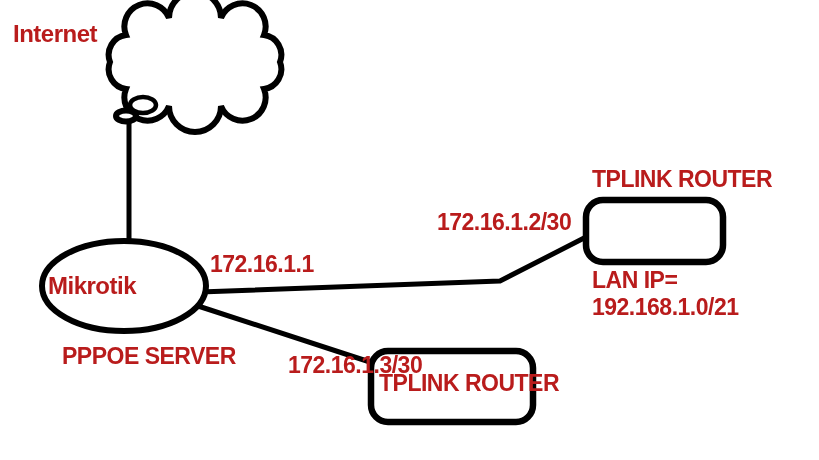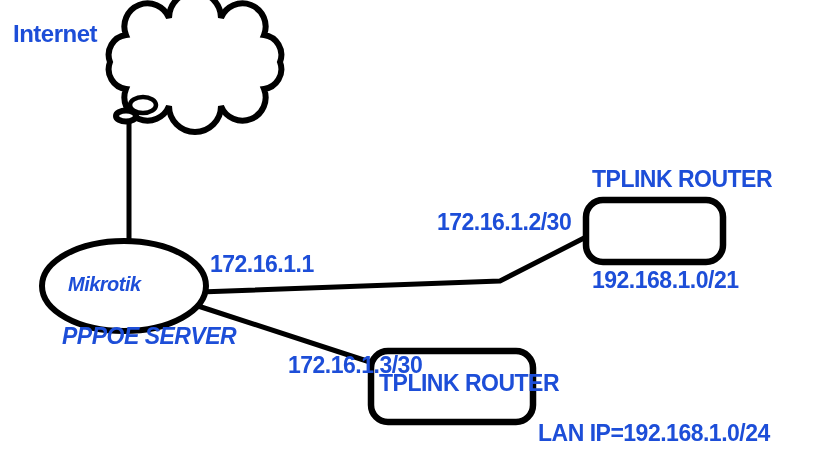--- a/index.html
+++ b/index.html
@@ -8,21 +8,21 @@
     width:819px;height:460px;
     background:#ffffff;
     font-family:"Liberation Sans", sans-serif;
     overflow:hidden;
   }
   .shapes{position:absolute;left:0;top:0;width:819px;height:460px;}
   .stroke{fill:#ffffff;stroke:#000000;}
   .wire{fill:none;stroke:#000000;stroke-linecap:round;stroke-linejoin:round;}
   .label{
     position:absolute;
-    color:#1d4ed8;
+    color:#b91c1c;
     font-weight:bold;
     font-size:23px;
     line-height:1.1;
     letter-spacing:-0.5px;
     white-space:nowrap;
   }
   .label .ln{display:block;}
 </style>
 </head>
 <body>
@@ -40,33 +40,33 @@
     <ellipse class="stroke" cx="126" cy="116" rx="10" ry="5.5" stroke-width="6"></ellipse>
 
     <ellipse class="stroke" cx="124" cy="286" rx="82" ry="45" stroke-width="6"></ellipse>
 
     <rect class="stroke" x="586" y="200" width="137" height="62" rx="17" ry="17" stroke-width="6.5"></rect>
     <rect class="stroke" x="371" y="351" width="162" height="71" rx="17" ry="17" stroke-width="6.5"></rect>
   </svg>
 
   <div class="label" style="left:13px;top:21px;font-size:24px;">Internet</div>
 
-  <div class="label" style="left:68px;top:273px;font-size:20px;font-style:italic;">Mikrotik</div>
+  <div class="label" style="left:48px;top:273px;font-size:24px;">Mikrotik</div>
 
-  <div class="label" style="left:62px;top:324px;font-style:italic;">PPPOE SERVER</div>
+  <div class="label" style="left:62px;top:344px;">PPPOE SERVER</div>
 
   <div class="label" style="left:210px;top:252px;">172.16.1.1</div>
 
   <div class="label" style="left:437px;top:210px;">172.16.1.2/30</div>
 
   <div class="label" style="left:592px;top:167px;">TPLINK ROUTER</div>
 
   <div class="label" style="left:592px;top:267px;line-height:27px;">
+    <span class="ln">LAN IP=</span>
     <span class="ln">192.168.1.0/21</span>
   </div>
 
   <div class="label" style="left:288px;top:305px;margin-top:48px;">172.16.1.3/30</div>
 
   <div class="label" style="left:379px;top:371px;">TPLINK ROUTER</div>
 
-  <div class="label" style="left:538px;top:421px;">LAN IP=192.168.1.0/24</div>
 
 </div>
 
 </body></html>

